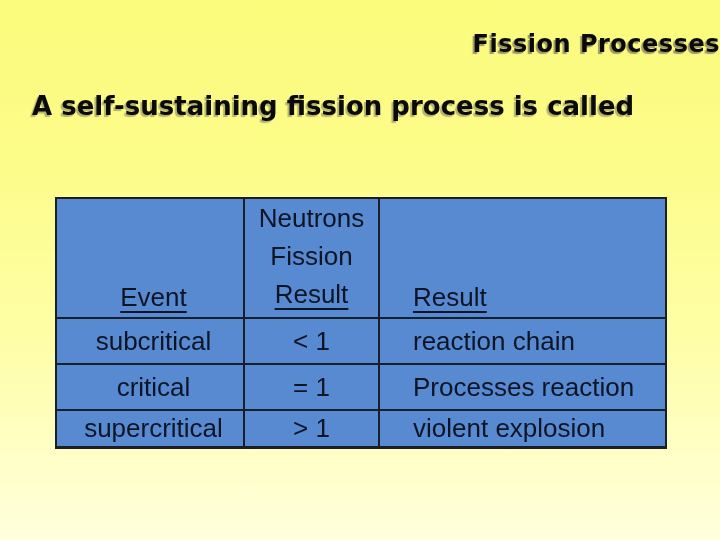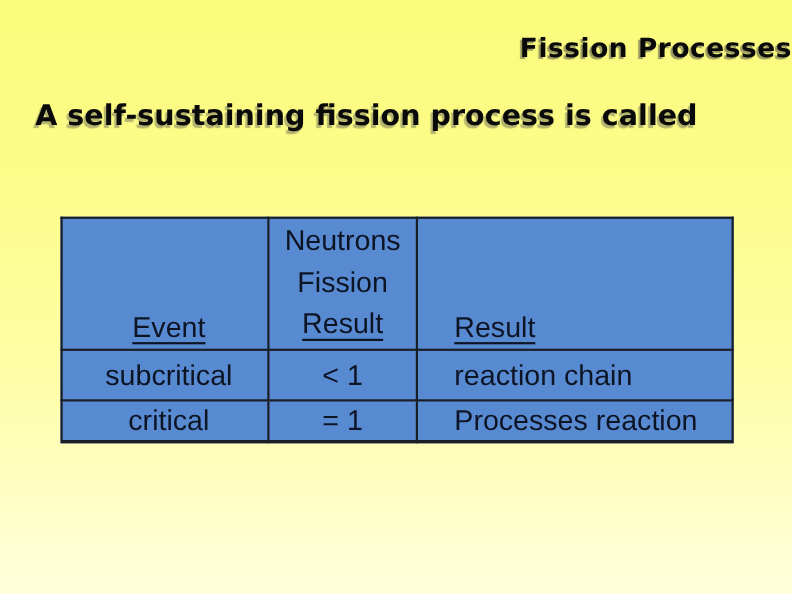--- a/index.html
+++ b/index.html
@@ -133,16 +133,21 @@
         <td class="cell-neutrons">&lt; 1</td>
         <td class="cell-result">reaction chain</td>
       </tr>
 
       <tr class="data-row">
         <td class="cell-event">critical</td>
         <td class="cell-neutrons">= 1</td>
         <td class="cell-result">Processes reaction</td>
       </tr>
 
+      <tr class="data-row">
+        <td class="cell-event">supercritical</td>
+        <td class="cell-neutrons">&gt; 1</td>
+        <td class="cell-result">violent explosion</td>
+      </tr>
     </tbody>
   </table>
 
 </div>
 
 </body></html>

